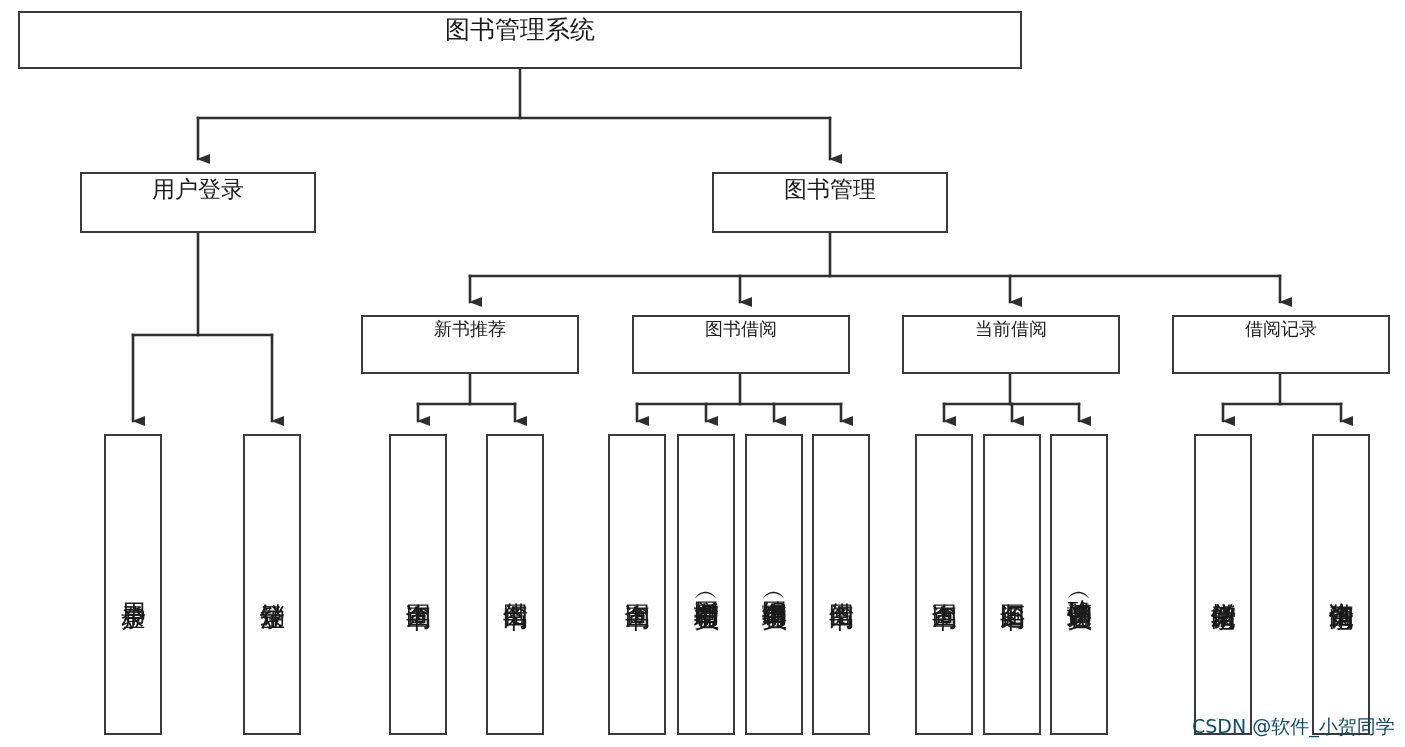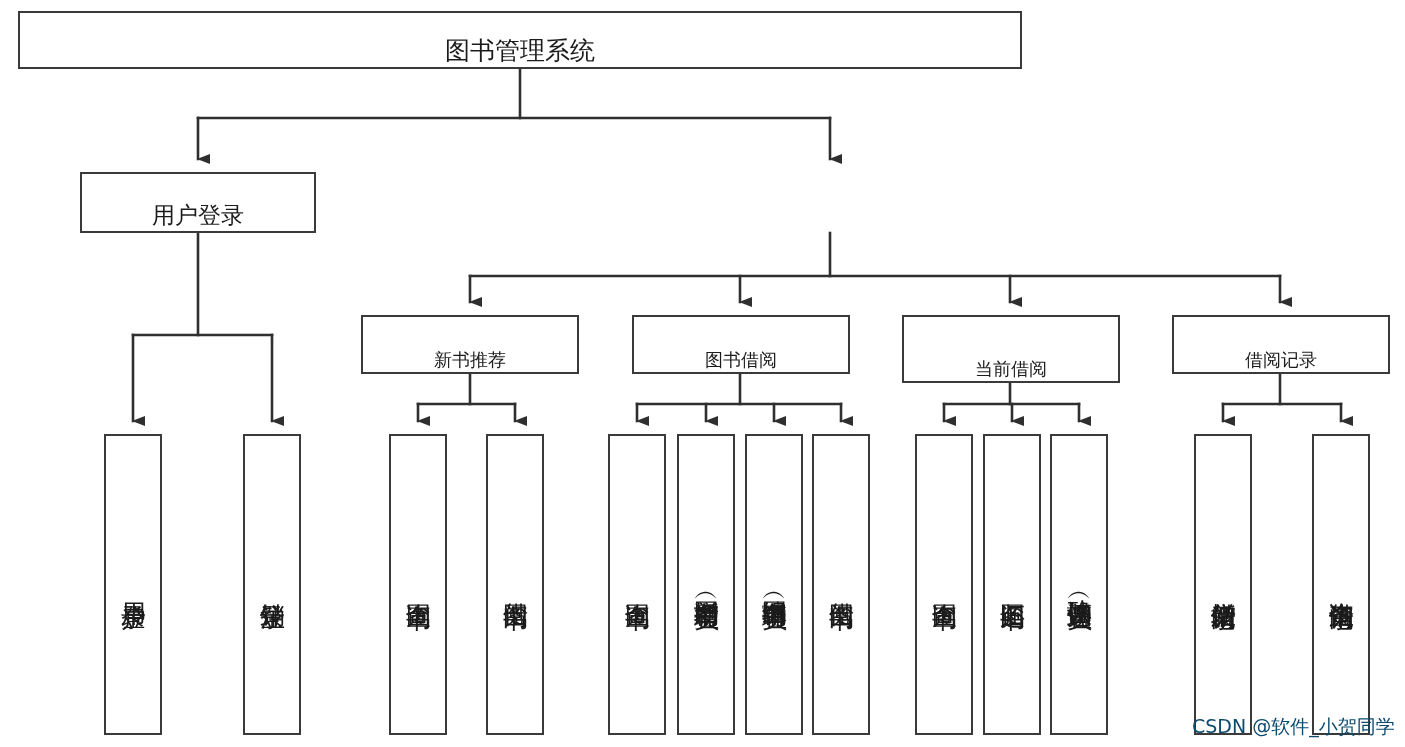--- a/index.html
+++ b/index.html
@@ -15,21 +15,21 @@
     background:#ffffff;
     overflow:hidden;
   }
   
   .node{
     position:absolute;
     box-sizing:border-box;
     background:#ffffff;
     border:2px solid #3a3a3a;
     display:flex;
-    align-items:flex-end;
+    align-items:flex-start;
     justify-content:center;
     color:#1b1b1b;
     text-align:center;
   }
   .node.root{font-size:25px;}
   .node.lvl1{font-size:23px;}
   .node.lvl2{font-size:18px;}
   .node.leaf{
     writing-mode:vertical-rl;
     text-orientation:upright;
@@ -114,28 +114,31 @@
     </g>
   </svg>
 
   <div class="node root" style="left:18px;top:11px;width:1004px;height:58px;">
     <span class="lbl">图书管理系统</span>
   </div>
 
   <div class="node lvl1" style="left:80px;top:172px;width:236px;height:61px;">
     <span class="lbl">用户登录</span>
   </div>
+  <div class="node lvl1" style="left:712px;top:172px;width:236px;height:61px;">
+    <span class="lbl">图书管理</span>
+  </div>
 
   <div class="node lvl2" style="left:361px;top:315px;width:218px;height:59px;">
     <span class="lbl">新书推荐</span>
   </div>
   <div class="node lvl2" style="left:632px;top:315px;width:218px;height:59px;">
     <span class="lbl">图书借阅</span>
   </div>
-  <div class="node lvl2" style="left:902px;top:315px;width:218px;height:68px;">
+  <div class="node lvl2" style="left:902px;top:315px;width:218px;height:59px;">
     <span class="lbl">当前借阅</span>
   </div>
   <div class="node lvl2" style="left:1172px;top:315px;width:218px;height:59px;">
     <span class="lbl">借阅记录</span>
   </div>
 
   <div class="node leaf" style="left:104px;top:434px;width:58px;height:301px;">
     <span class="lbl">用户登录</span>
   </div>
   <div class="node leaf" style="left:243px;top:434px;width:58px;height:301px;">

